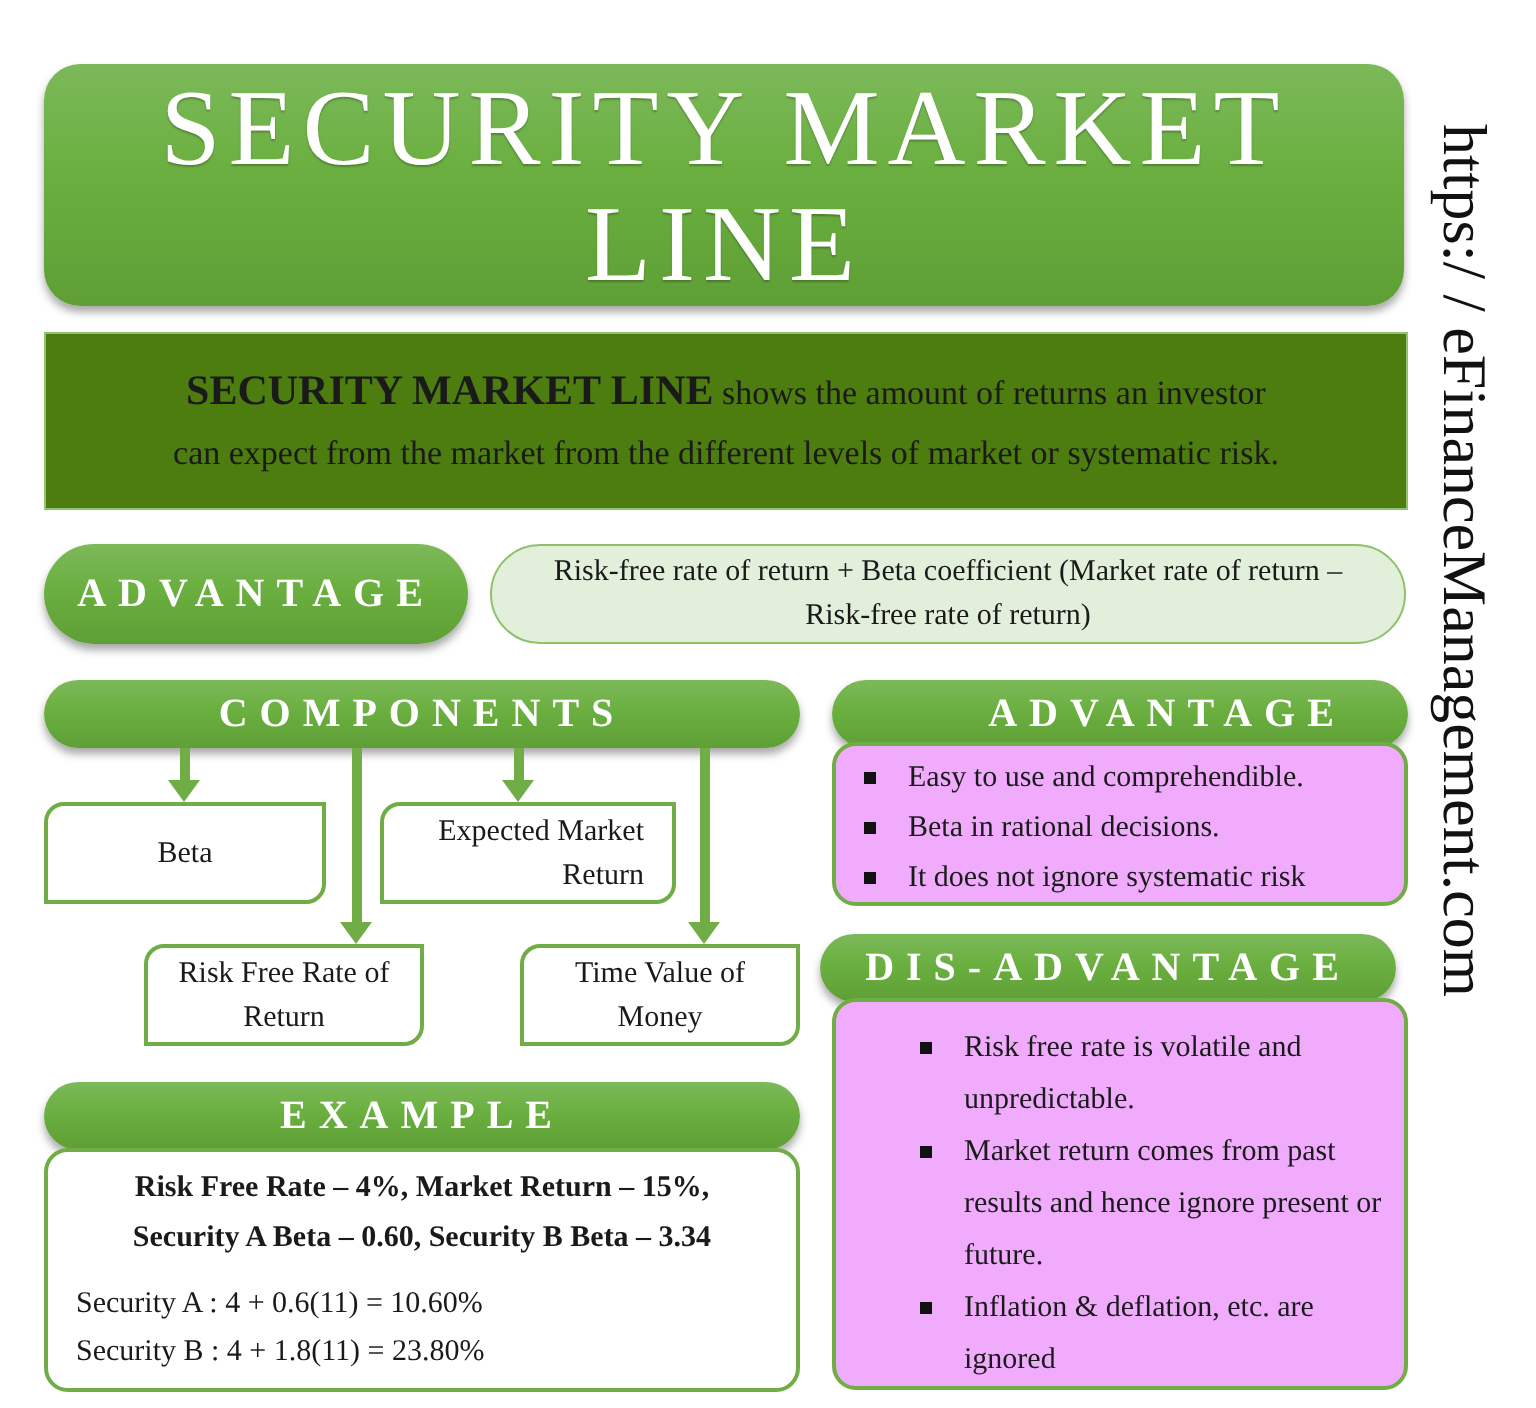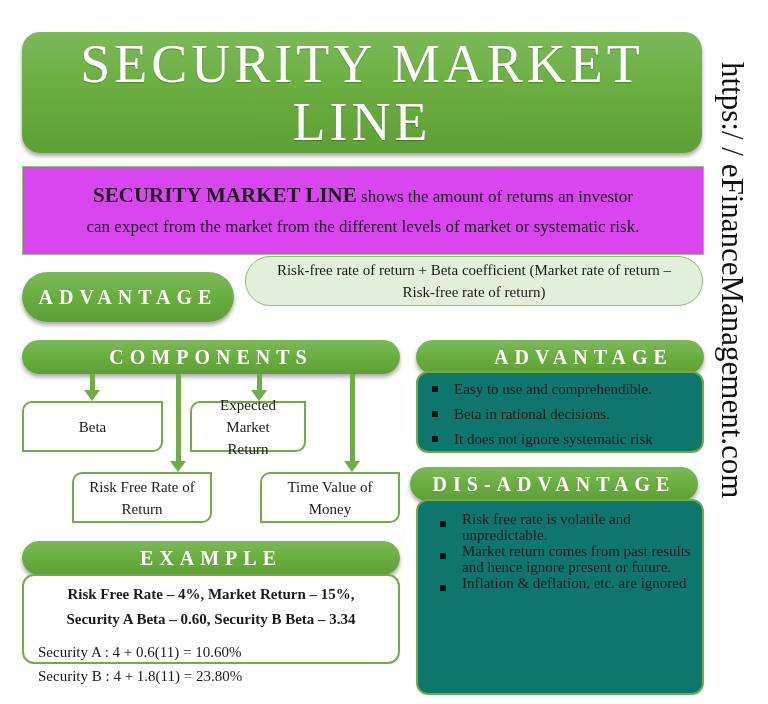--- a/index.html
+++ b/index.html
@@ -17,31 +17,31 @@
     left: 22px; top: 32px; width: 680px; height: 121px; border-radius: 18px;
     flex-direction: column; line-height: 1;
   }
   .title-box span {
     font-size: 54px; letter-spacing: 4px; font-family: "Liberation Serif", serif;
     text-shadow: 0 1px 1px rgba(0,0,0,0.25);
   }
   .title-line1 { margin-bottom: 4px; }
   .desc-box {
     left: 22px; top: 166px; width: 682px; height: 89px;
-    background: #d946ef; border: 1px solid #93c274;
+    background: #4d7c0f; border: 1px solid #93c274;
     display: flex; flex-direction: column; align-items: center; justify-content: center;
     text-align: center; font-size: 17px; line-height: 30px; padding: 0 12px;
   }
   .desc-box b { font-size: 21px; font-weight: bold; }
   .eq-pill {
     left: 22px; top: 272px; width: 212px; height: 50px; border-radius: 25px;
     font-size: 20px; letter-spacing: 6px; font-weight: bold;
   }
   .eq-box {
-    left: 245px; top: 256px; width: 458px; height: 50px; border-radius: 25px;
+    left: 245px; top: 272px; width: 458px; height: 50px; border-radius: 25px;
     background: #e2efda; border: 1px solid #8fc06c;
     display: flex; align-items: center; justify-content: center; text-align: center;
     font-size: 15px; line-height: 22px; padding: 0 24px;
   }
   .hdr-pill {
     height: 34px; border-radius: 17px; font-size: 20px; letter-spacing: 6px; font-weight: bold;
   }
   .comp-pill { left: 22px; top: 340px; width: 378px; }
   .adv-pill { left: 416px; top: 340px; width: 288px; padding-left: 47px; }
   .dis-pill { left: 410px; top: 467px; width: 288px; }
@@ -50,35 +50,35 @@
     background: #fff; border: 2px solid #70ad47; border-radius: 10px 0 10px 0;
     display: flex; align-items: center; justify-content: center; text-align: center;
     font-size: 15px; line-height: 22px;
   }
   .arrow-shaft { background: #70ad47; width: 5px; }
   .arrow-head {
     width: 0; height: 0; border-left: 8px solid transparent; border-right: 8px solid transparent;
     border-top: 11px solid #70ad47;
   }
   .list-box {
-    background: #0f766e; border: 2px solid #70ad47; border-radius: 12px;
+    background: #f0abfc; border: 2px solid #70ad47; border-radius: 12px;
   }
   .list-box ul { list-style: none; }
   .list-box li { position: relative; font-size: 15px; }
   .list-box li::before {
     content: ""; position: absolute; left: -22px; width: 6px; height: 6px; background: #111;
   }
   .adv-box { left: 416px; top: 371px; width: 288px; height: 82px; padding: 4px 0 0 36px; }
   .adv-box li { line-height: 25px; }
   .adv-box li::before { top: 9px; }
   .dis-box { left: 416px; top: 499px; width: 288px; height: 196px; padding: 10px 10px 0 44px; }
-  .dis-box li { line-height: 16px; }
+  .dis-box li { line-height: 26px; margin-left: 20px; }
   .dis-box li::before { top: 10px; }
   .ex-box {
-    left: 22px; top: 574px; width: 378px; height: 90px; background: #fff;
+    left: 22px; top: 574px; width: 378px; height: 122px; background: #fff;
     border: 2px solid #70ad47; border-radius: 12px;
   }
   .ex-given { text-align: center; font-weight: bold; font-size: 15px; line-height: 25px; margin-top: 6px; }
   .ex-calc { font-size: 15px; line-height: 24px; padding-left: 14px; margin-top: 8px; }
   .url-vert {
     left: 712px; top: 62px; width: 40px; height: 600px;
     writing-mode: vertical-rl; font-size: 31px; line-height: 40px; color: #111;
     font-family: "Liberation Serif", serif; white-space: nowrap;
   }
 </style>
@@ -106,21 +106,21 @@
 <div class="abs arrow-shaft" style="left:176px; top:374px; height:88px;"></div>
 <div class="abs arrow-head" style="left:170px; top:461px;"></div>
 
 <div class="abs arrow-shaft" style="left:257px; top:374px; height:17px;"></div>
 <div class="abs arrow-head" style="left:251px; top:390px;"></div>
 
 <div class="abs arrow-shaft" style="left:350px; top:374px; height:88px;"></div>
 <div class="abs arrow-head" style="left:344px; top:461px;"></div>
 
 <div class="abs comp-box" style="left:22px; top:401px; width:141px; height:51px;">Beta</div>
-<div class="abs comp-box" style="left:190px; top:401px; width:116px; height:51px; padding:12px 14px;">Expected Market Return</div>
+<div class="abs comp-box" style="left:190px; top:401px; width:148px; height:51px; padding:12px 14px;text-align:right;">Expected Market Return</div>
 <div class="abs comp-box" style="left:72px; top:472px; width:140px; height:51px; padding:0 12px;">Risk Free Rate of Return</div>
 <div class="abs comp-box" style="left:260px; top:472px; width:140px; height:51px; padding:0 16px;">Time Value of Money</div>
 
 <div class="abs green-pill hdr-pill adv-pill">ADVANTAGE</div>
 <div class="abs list-box adv-box">
   <ul>
     <li>Easy to use and comprehendible.</li>
     <li>Beta in rational decisions.</li>
     <li>It does not ignore systematic risk</li>
   </ul>

